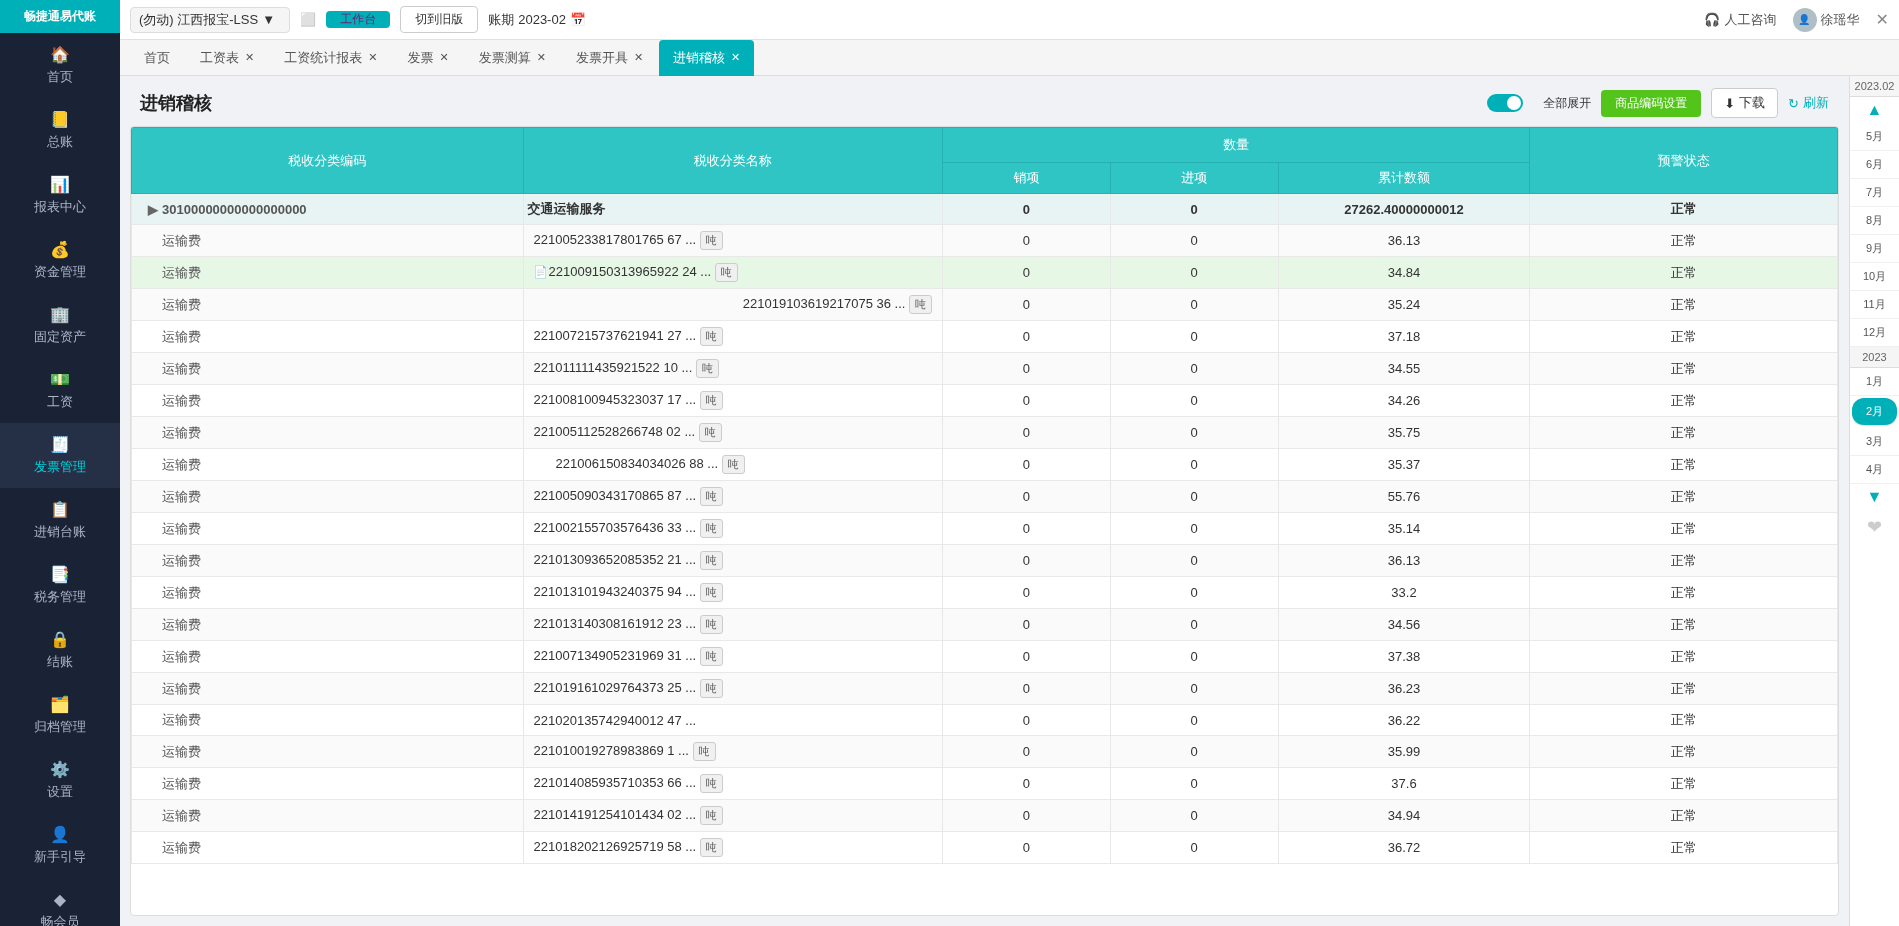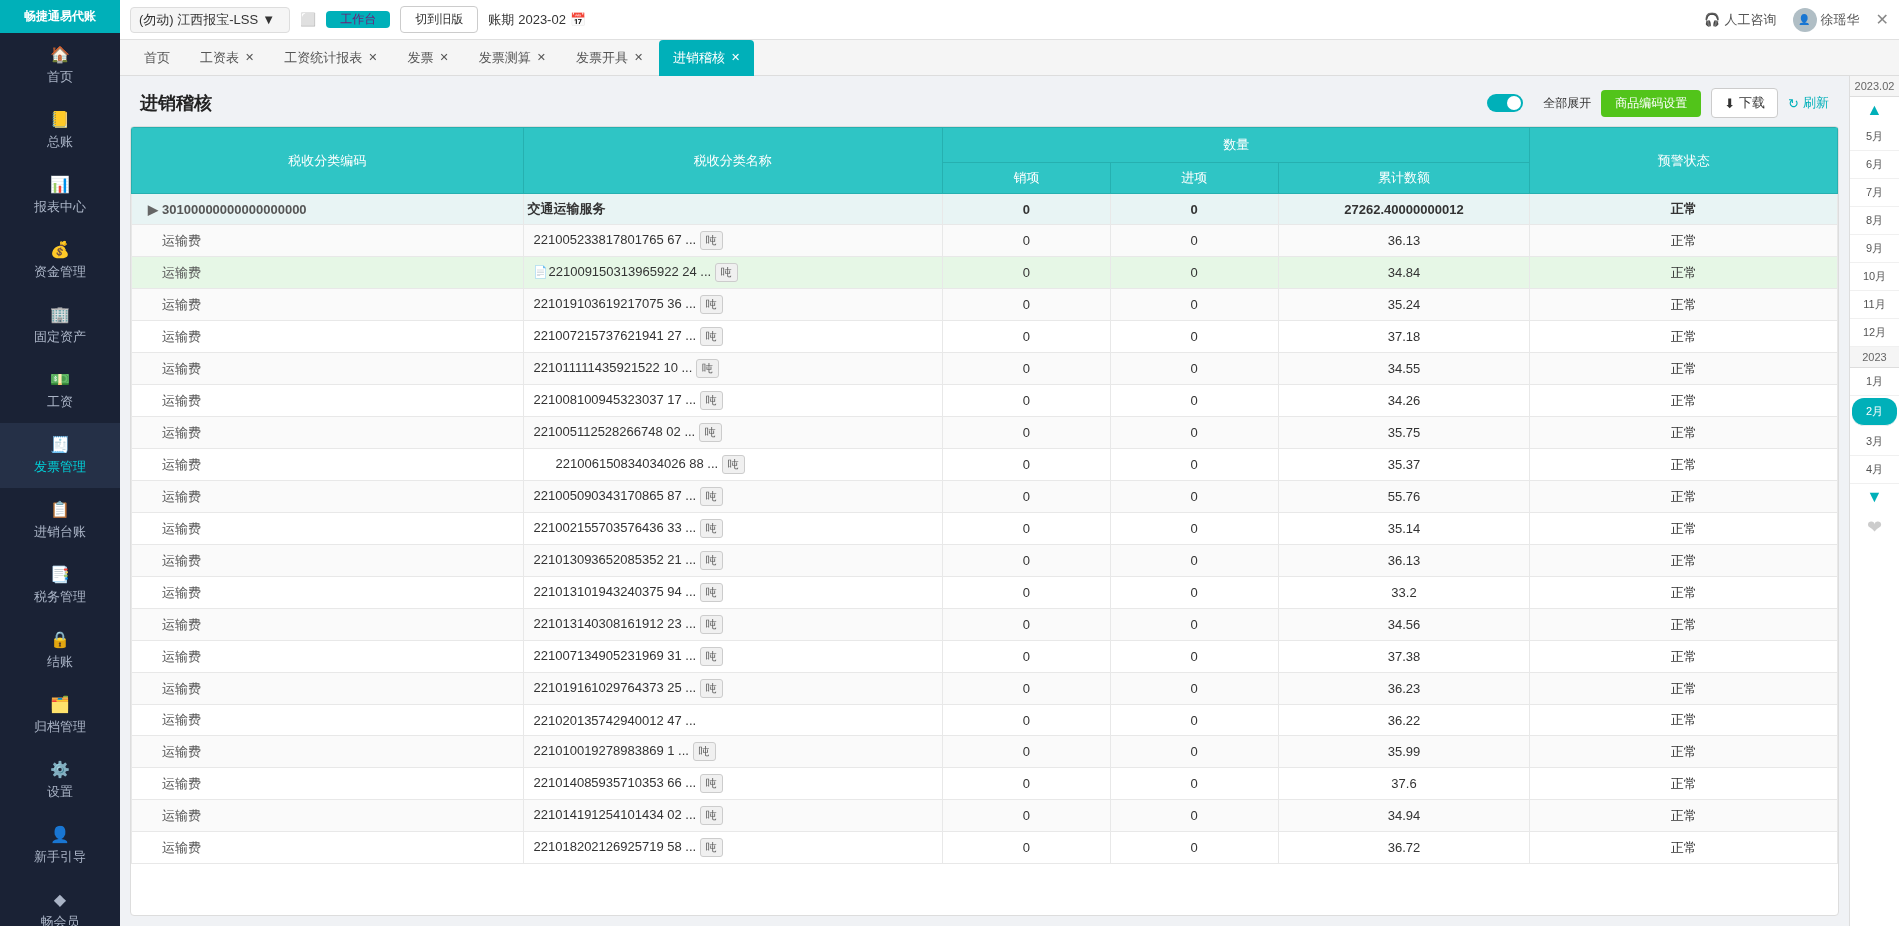--- a/index.html
+++ b/index.html
@@ -529,21 +529,21 @@
               <tr class="highlighted">
       <td class="col-code" style="padding-left:30px;">运输费</td>
       <td style="text-align:left;"><span class="file-icon">📄</span>221009150313965922 24 ... <span class="unit-tag">吨</span></td>
       <td>0</td>
       <td>0</td>
       <td>34.84</td>
       <td class="status-normal">正常</td>
     </tr>
               <tr>
       <td class="col-code" style="padding-left:30px;">运输费</td>
-      <td style="text-align:left;margin-top:46px;">221019103619217075 36 ... <span class="unit-tag">吨</span></td>
+      <td style="text-align:right;margin-top:46px;">221019103619217075 36 ... <span class="unit-tag">吨</span></td>
       <td>0</td>
       <td>0</td>
       <td>35.24</td>
       <td class="status-normal">正常</td>
     </tr>
               <tr>
       <td class="col-code" style="padding-left:30px;">运输费</td>
       <td style="text-align:left;">221007215737621941 27 ... <span class="unit-tag">吨</span></td>
       <td>0</td>
       <td>0</td>

